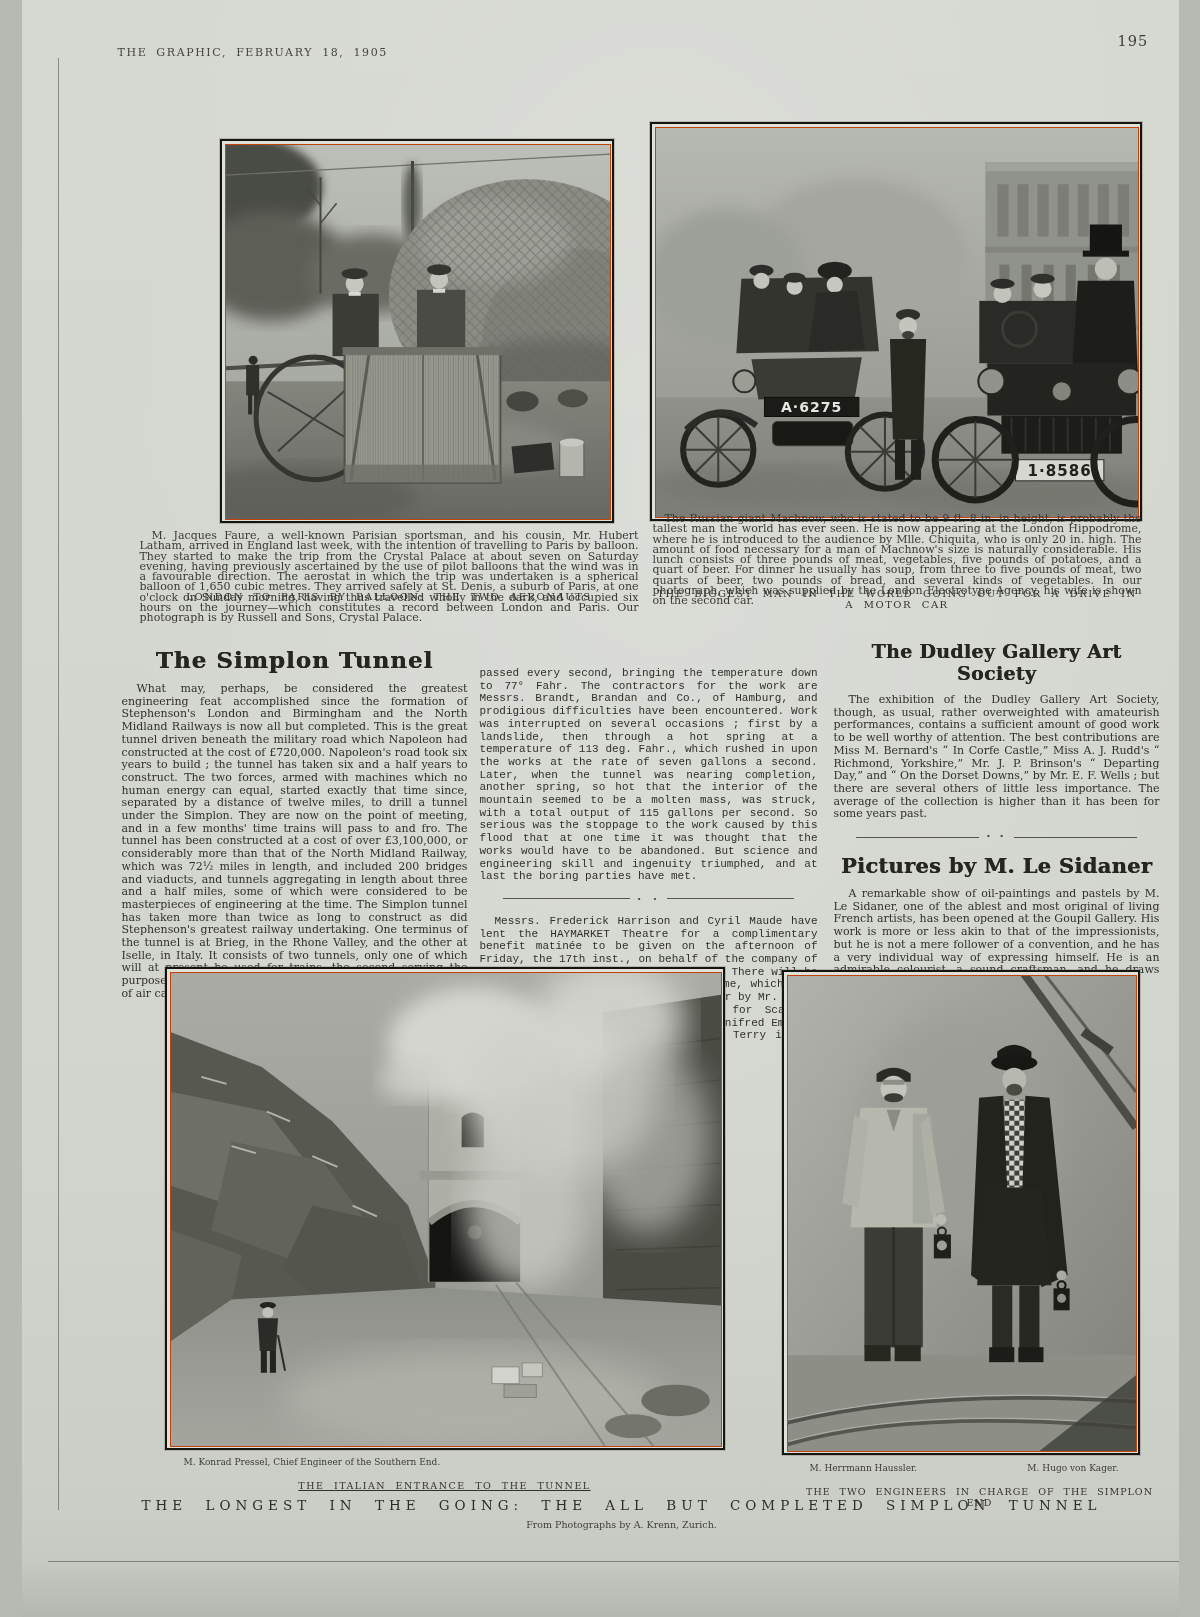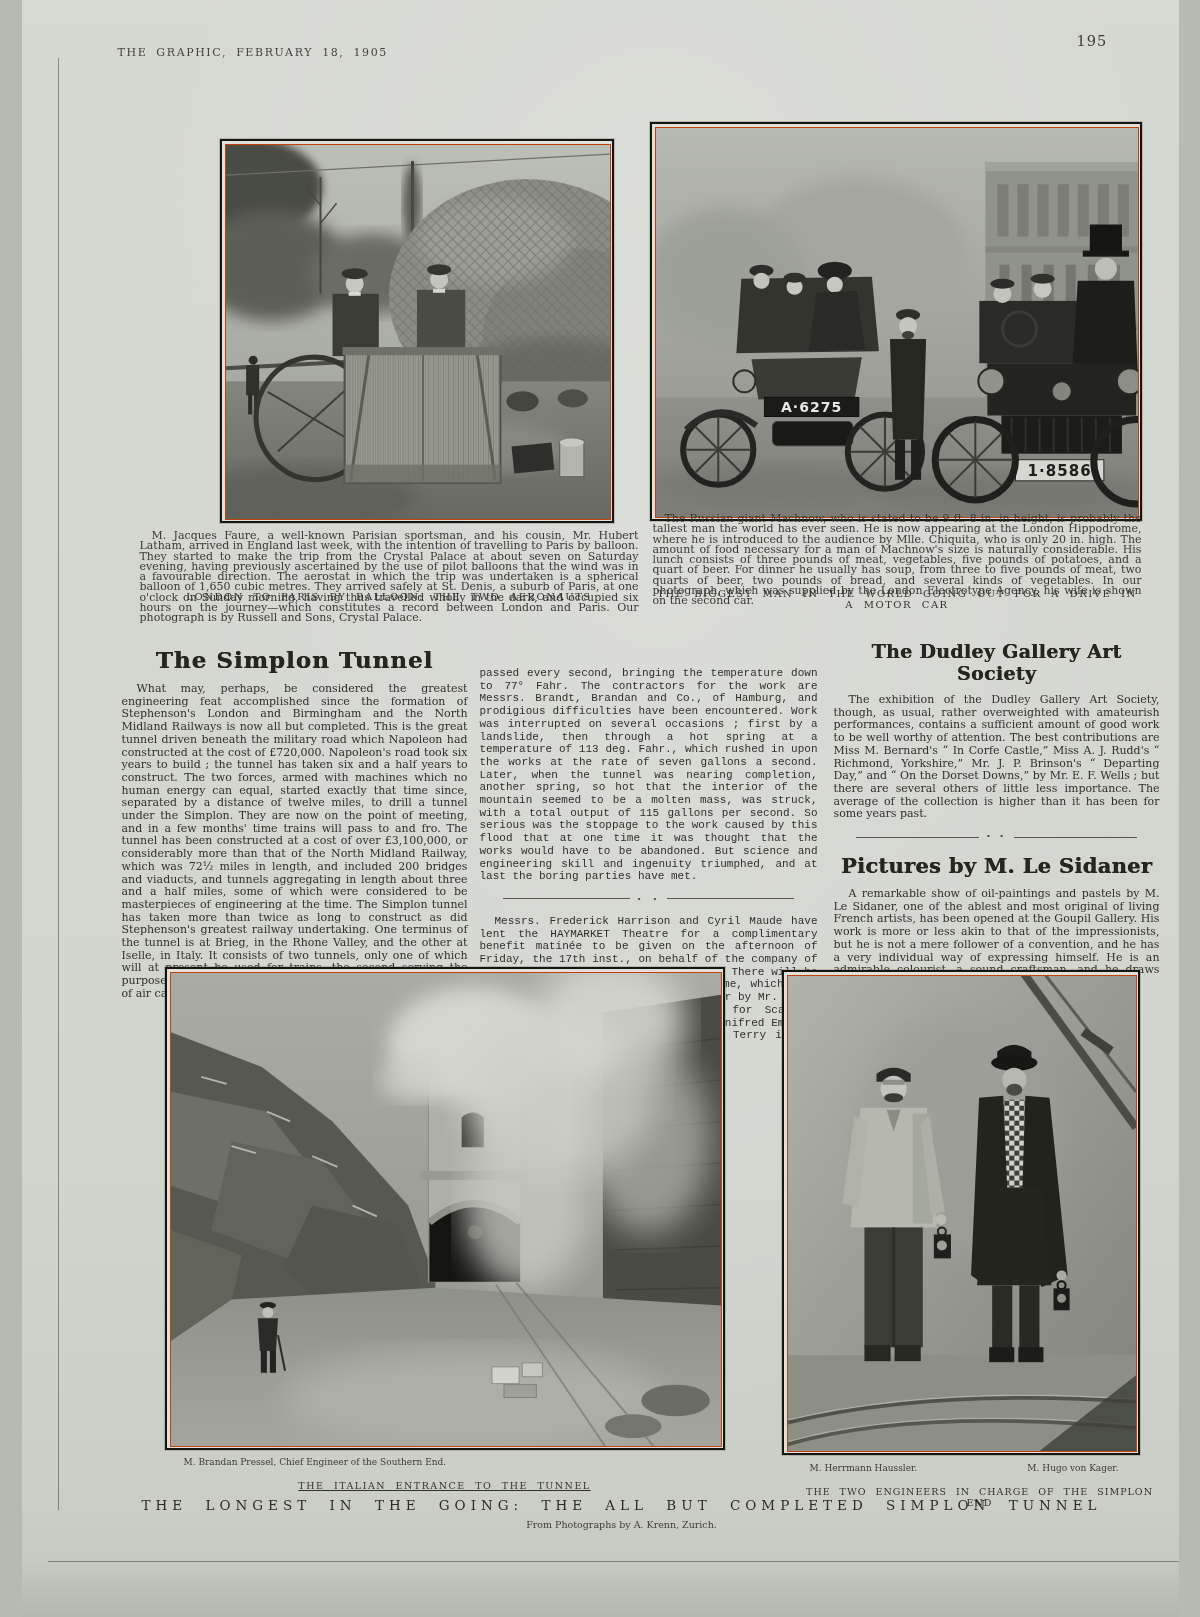--- a/index.html
+++ b/index.html
@@ -2,21 +2,21 @@
 <html><head>
 <meta charset="utf-8">
 <style>
   html,body{margin:0;padding:0;background:#b7bab3;}
   .page{position:relative;width:1125px;height:1617px;margin:0 auto;overflow:hidden;
     color:#2e2e2a;font-family:"DejaVu Serif","Liberation Serif",serif;
     background:
       radial-gradient(ellipse at 55% 30%, rgba(255,255,255,.16), rgba(0,0,0,0) 62%),
       linear-gradient(#d6d8d2 0%, #d2d5ce 70%, #cbcec7 93%, #c2c5be 100%); padding-left: 32px;}
   .masthead{position:absolute;left:96px;top:46px;font-size:11px;letter-spacing:1.6px;word-spacing:4px;color:#44443e;}
-  .pageno{position:absolute;left:1055px;top:33px;font-size:14.5px;letter-spacing:1px;color:#3d3d37;}
+  .pageno{position:absolute;left:1096px;top:33px;font-size:14.5px;letter-spacing:1px;color:#3d3d37;}
   .fold-line{position:absolute;left:36px;top:58px;width:1px;height:1452px;background:rgba(62,62,56,.5);}
   .edge-bottom{position:absolute;left:26px;top:1561px;width:1150px;height:1px;background:rgba(70,70,63,.55);}
   .edge-strip{position:absolute;left:0;top:1562px;width:1200px;height:55px;background:linear-gradient(#c6c9c2,#b4b7b0);}
   .photo-frame{position:absolute;box-sizing:border-box;border:2px solid #15150f;background:#dfe1da;padding:3px;box-shadow:0 0 0 1px rgba(120,120,112,.35);}
   .photo-inner{width:100%;height:100%;border:1px solid #c2410c;overflow:hidden;background:#9a9c94;}
   .photo-inner svg{display:block;width:100%;height:100%;}
   .cap{position:absolute;font-size:11px;line-height:10.3px;text-align:justify;color:#3a3a34;}
   .cap p{margin:0;text-indent:12px;}
   .photo-title{position:absolute;text-align:center;font-size:10px;letter-spacing:1.5px;word-spacing:5px;color:#33332d;}
   .col{position:absolute;margin-top:26px;}
@@ -466,21 +466,21 @@
           </g>
           <rect x="203" y="310" width="20" height="64" fill="#2a2b25"></rect>
           <rect x="230" y="310" width="20" height="64" fill="#272822"></rect>
           <rect x="200" y="372" width="25" height="15" fill="#1c1d18"></rect>
           <rect x="229" y="372" width="25" height="15" fill="#1c1d18"></rect>
         </g>
       </svg>
     </div>
   </div>
 
-  <div class="credit-line" style="left:162px;top:1457px;">M. Brandan Pressel, Chief Engineer of the Southern End.</div>
+  <div class="credit-line" style="left:162px;top:1457px;">M. Konrad Pressel, Chief Engineer of the Southern End.</div>
   <div class="photo-title" style="left:143px;top:1480px;width:560px;font-size:9.5px;text-decoration:underline;">THE ITALIAN ENTRANCE TO THE TUNNEL</div>
 
   <div class="names-row" style="left:770px;top:1463px;width:345px;padding:0 18px;">
     <span>M. Herrmann Haussler.</span>
     <span>M. Hugo von Kager.</span>
   </div>
   <div class="photo-title" style="left:768px;top:1486px;width:380px;font-size:9.5px;letter-spacing:1px;">THE TWO ENGINEERS IN CHARGE OF THE SIMPLON END</div>
 
   <div class="grand">THE LONGEST IN THE GOING: THE ALL BUT COMPLETED SIMPLON TUNNEL</div>
   <div class="foot-credit">From Photographs by A. Krenn, Zurich.</div>

